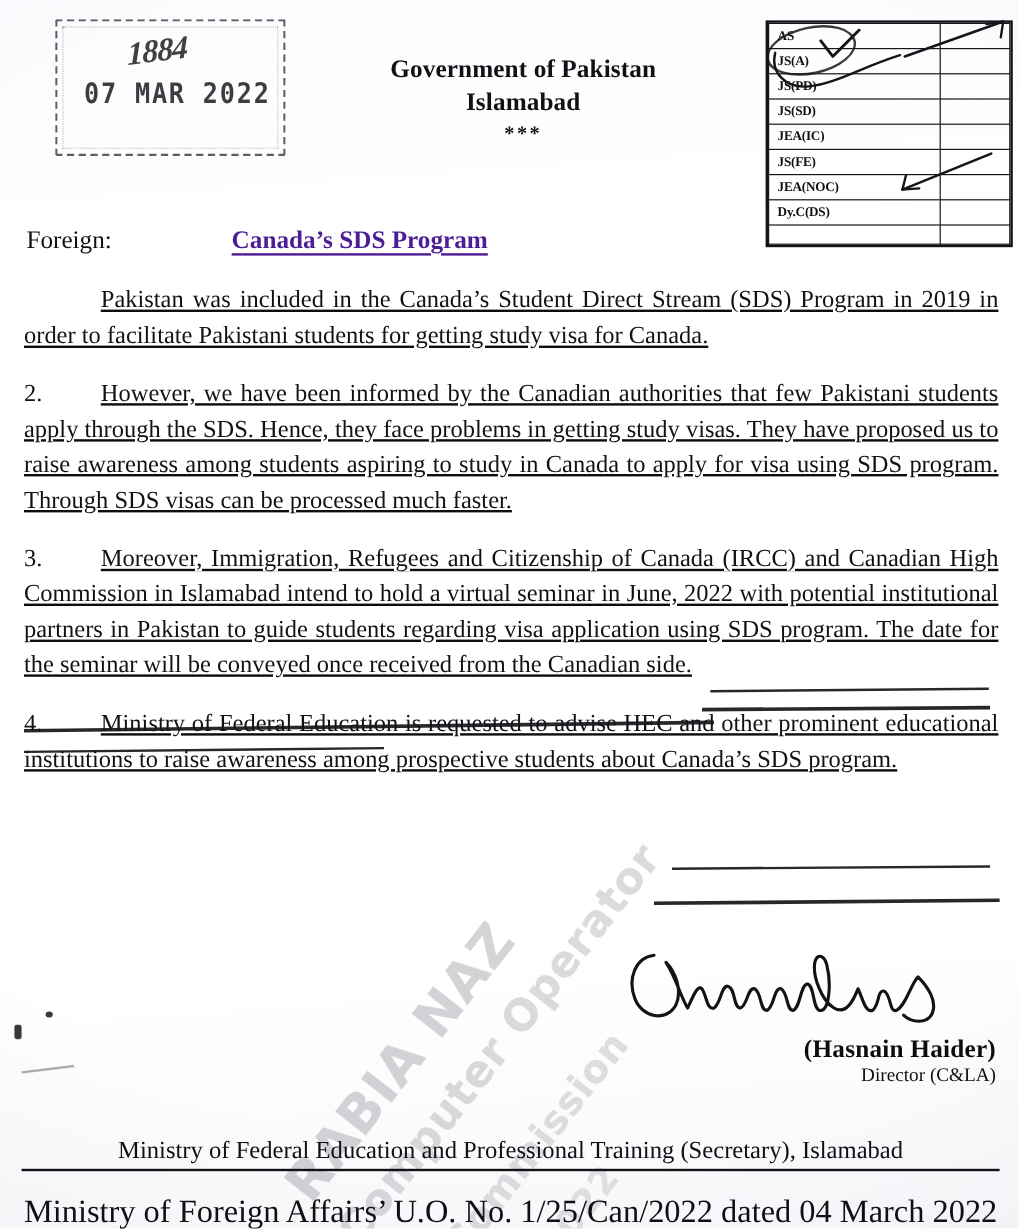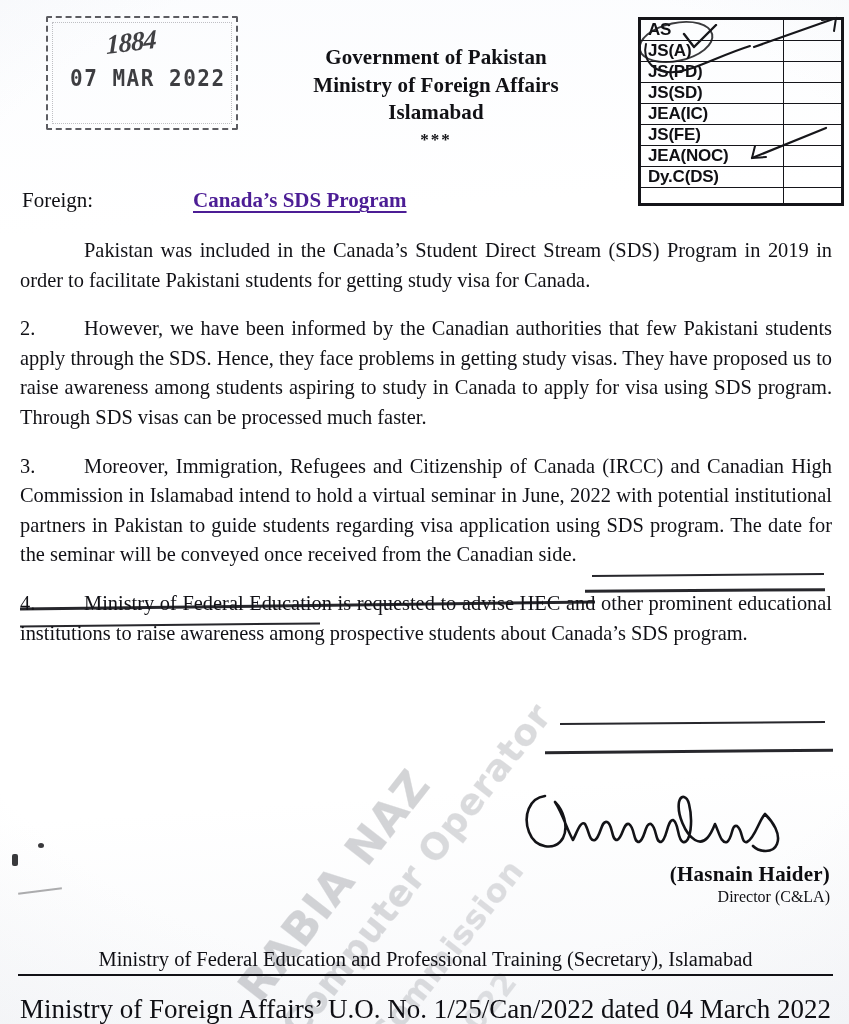--- a/index.html
+++ b/index.html
@@ -112,23 +112,23 @@
     z-index: 4;
   }
   .routing-table table {
     border-collapse: collapse;
     width: 100%;
   }
   .routing-table td {
     border: 1.6px solid #15151a;
     height: 21px;
     padding: 0 0 0 7px;
-    font-family: Liberation Sans, sans-serif;
-    font-weight: 700;
-    font-size: 17px;
+    font-family: Liberation Serif, serif;
+    font-weight: 700;
+    font-size: 11px;
     color: #101014;
     letter-spacing: -0.2px;
     white-space: nowrap;
   }
   .routing-table td.tick-col {
     width: 58px;
     padding: 0;
     position: relative;
   }
   .routing-table td.filler { height: 16px; }
@@ -178,20 +178,21 @@
     text-decoration-thickness: 2px;
     margin-left: 39px;
   }
 
   
   .body-block {
     position: absolute;
     left: 20px;
     width: 812px;
     top: 236px;
+    text-decoration: underline;
   }
   .para {
     font-family: "Liberation Serif", serif;
     font-size: 20.4px;
     line-height: 29.6px;
     color: #111116;
     text-align: justify;
     text-justify: inter-word;
     margin: 0 0 19px 0;
     position: relative;
@@ -323,21 +324,20 @@
   <div class="content">
 
     <div class="date-stamp">
       <div class="date-stamp-inner"></div>
       <div class="stamp-hand-number">1884</div>
       <div class="stamp-date">07 MAR 2022</div>
     </div>
 
     <div class="letterhead">
       <div class="letterhead-line">Government of Pakistan</div>
-      <div class="letterhead-line">Ministry of Foreign Affairs</div>
       <div class="letterhead-line">Islamabad</div>
       <div class="letterhead-stars">***</div>
     </div>
 
     <div class="routing-table">
       <table>
         <tbody>
           <tr>
             <td>AS</td>
             <td class="tick-col"></td>

